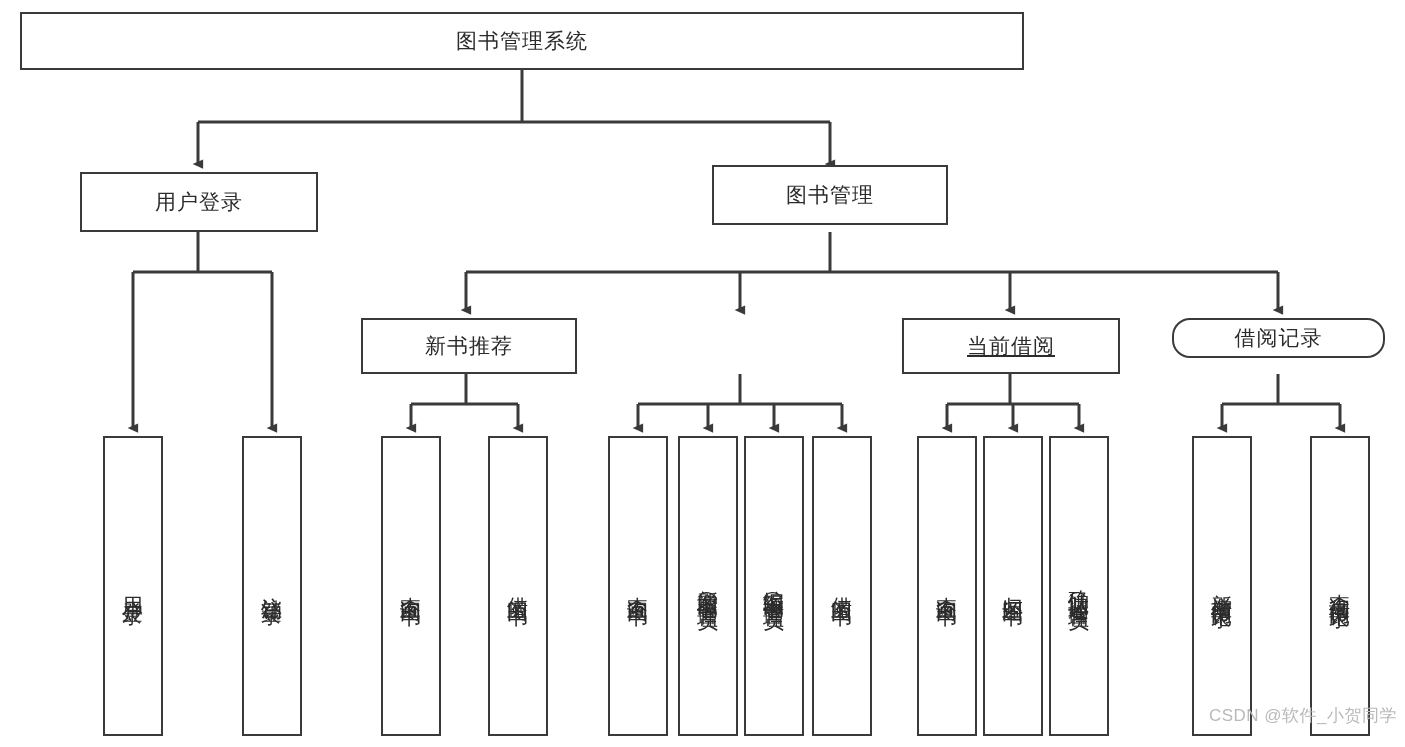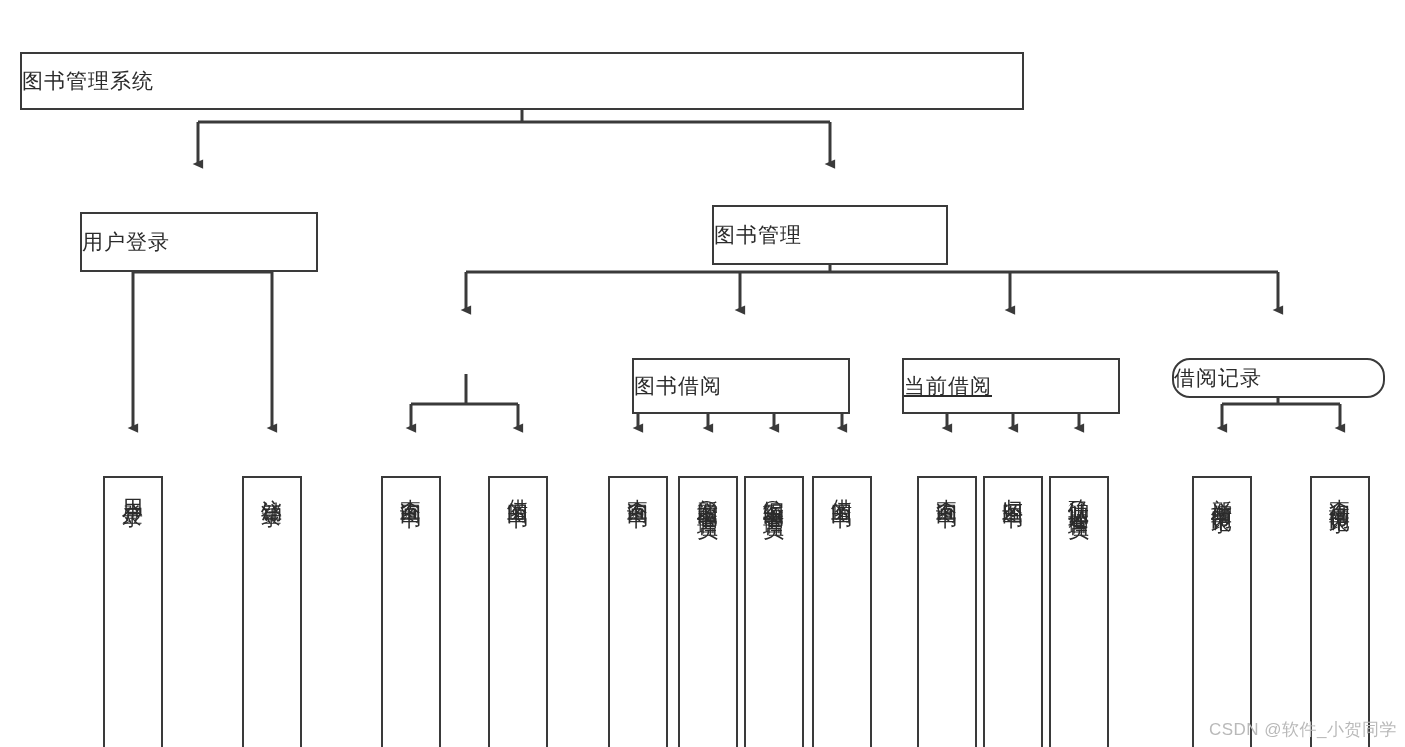--- a/index.html
+++ b/index.html
@@ -25,24 +25,23 @@
     height: 747px;
     pointer-events: none;
   }
   .node {
     position: absolute;
     box-sizing: border-box;
     background: #ffffff;
     border: 2.5px solid #3a3a3a;
     display: flex;
     align-items: center;
-    justify-content: flex-start;
+    justify-content: center;
     color: #2b2b2b;
     z-index: 2;
-    margin-top: 40px;
   }
   .node.h {
     font-size: 21px;
     letter-spacing: 1px;
     white-space: nowrap;
   }
   .node.v {
     writing-mode: vertical-rl;
     text-orientation: upright;
     font-size: 21px;
@@ -51,21 +50,21 @@
     white-space: nowrap;
     padding: 4px 0;
   }
   .node.v > span {
     writing-mode: vertical-rl;
     text-orientation: upright;
   }
   .watermark {
     position: absolute;
     right: 8px;
-    bottom: 6px;
+    bottom: 20px;
     font-size: 17px;
     color: #b9b9b9;
     letter-spacing: 0.5px;
     white-space: nowrap;
     z-index: 3;
   }
 </style>
 </head>
 <body>
 
@@ -125,22 +124,22 @@
     <span>图书管理系统</span>
   </div>
 
   <div class="node h" style="left:80px; top:172px; width:238px; height:60px;">
     <span>用户登录</span>
   </div>
   <div class="node h" style="left:712px; top:165px; width:236px; height:60px;">
     <span>图书管理</span>
   </div>
 
-  <div class="node h" style="left:632px; top:318px; width:218px; height:56px;">
-    <span>图书借阅</span>
+  <div class="node h" style="left:361px; top:318px; width:216px; height:56px;">
+    <span>新书推荐</span>
   </div>
   <div class="node h" style="left:902px; top:318px; width:218px; height:56px;text-decoration:underline;">
     <span>当前借阅</span>
   </div>
   <div class="node h" style="left:1172px; top:318px; width:213px; height:40px;border-radius:18px;">
     <span>借阅记录</span>
   </div>
 
   <div class="node v" style="left:103px; top:436px; width:60px; height:300px;">
     <span>用户登录</span>

